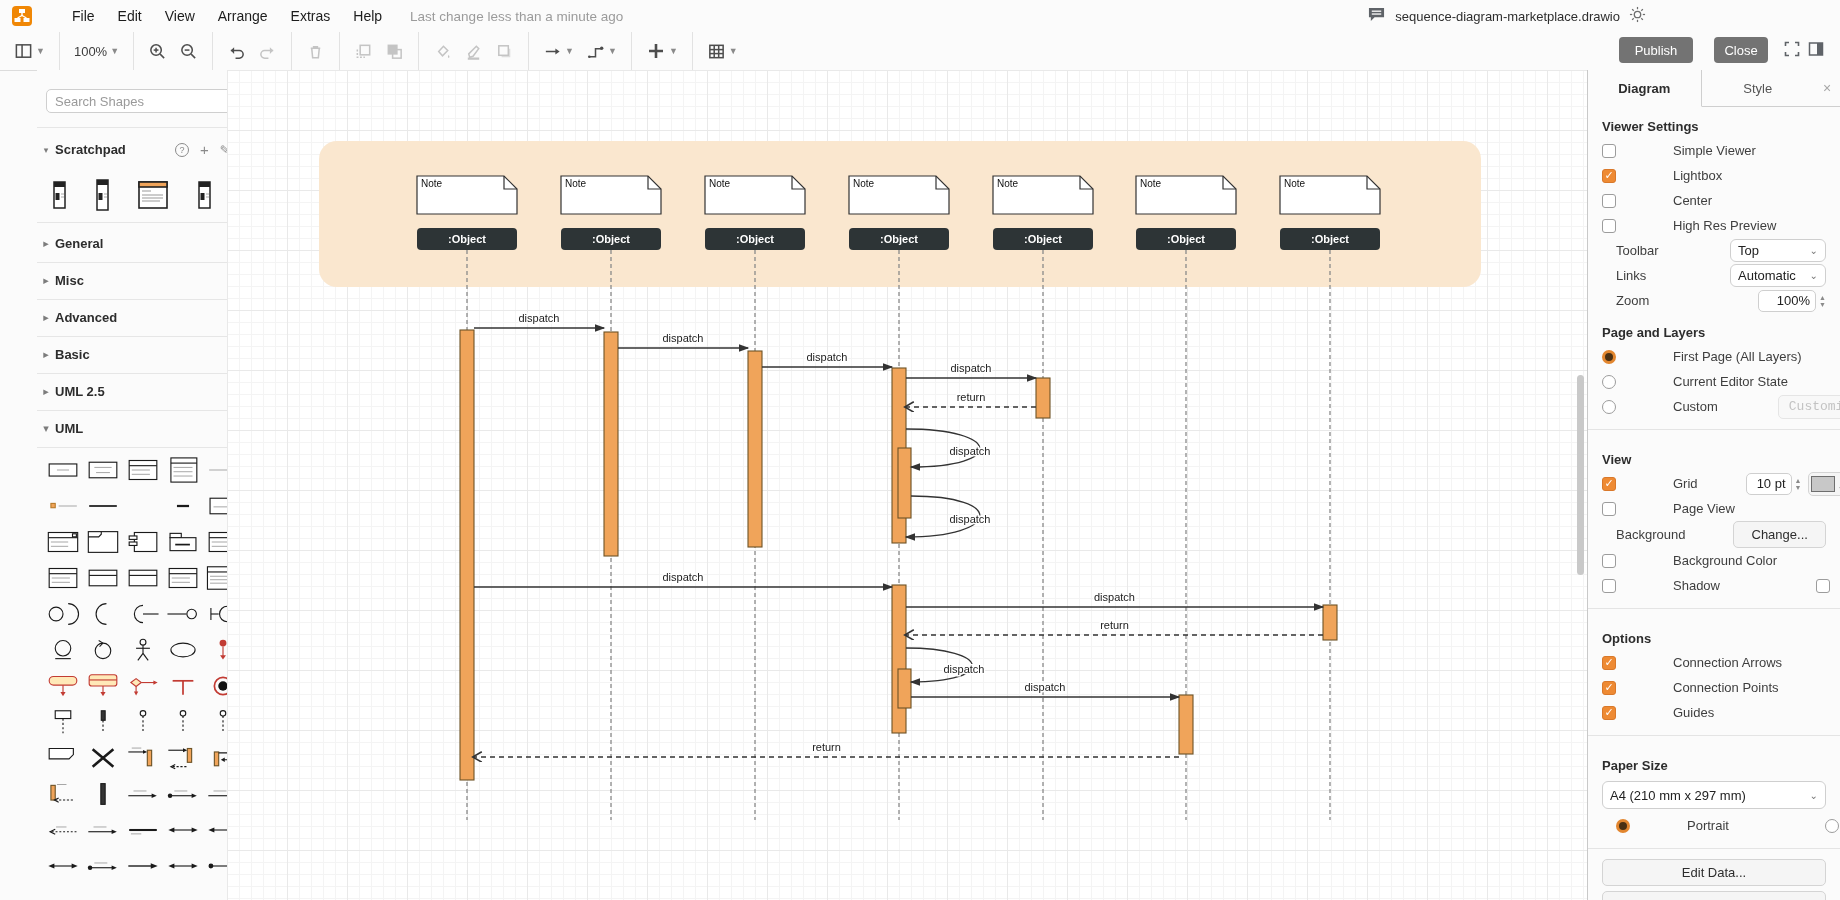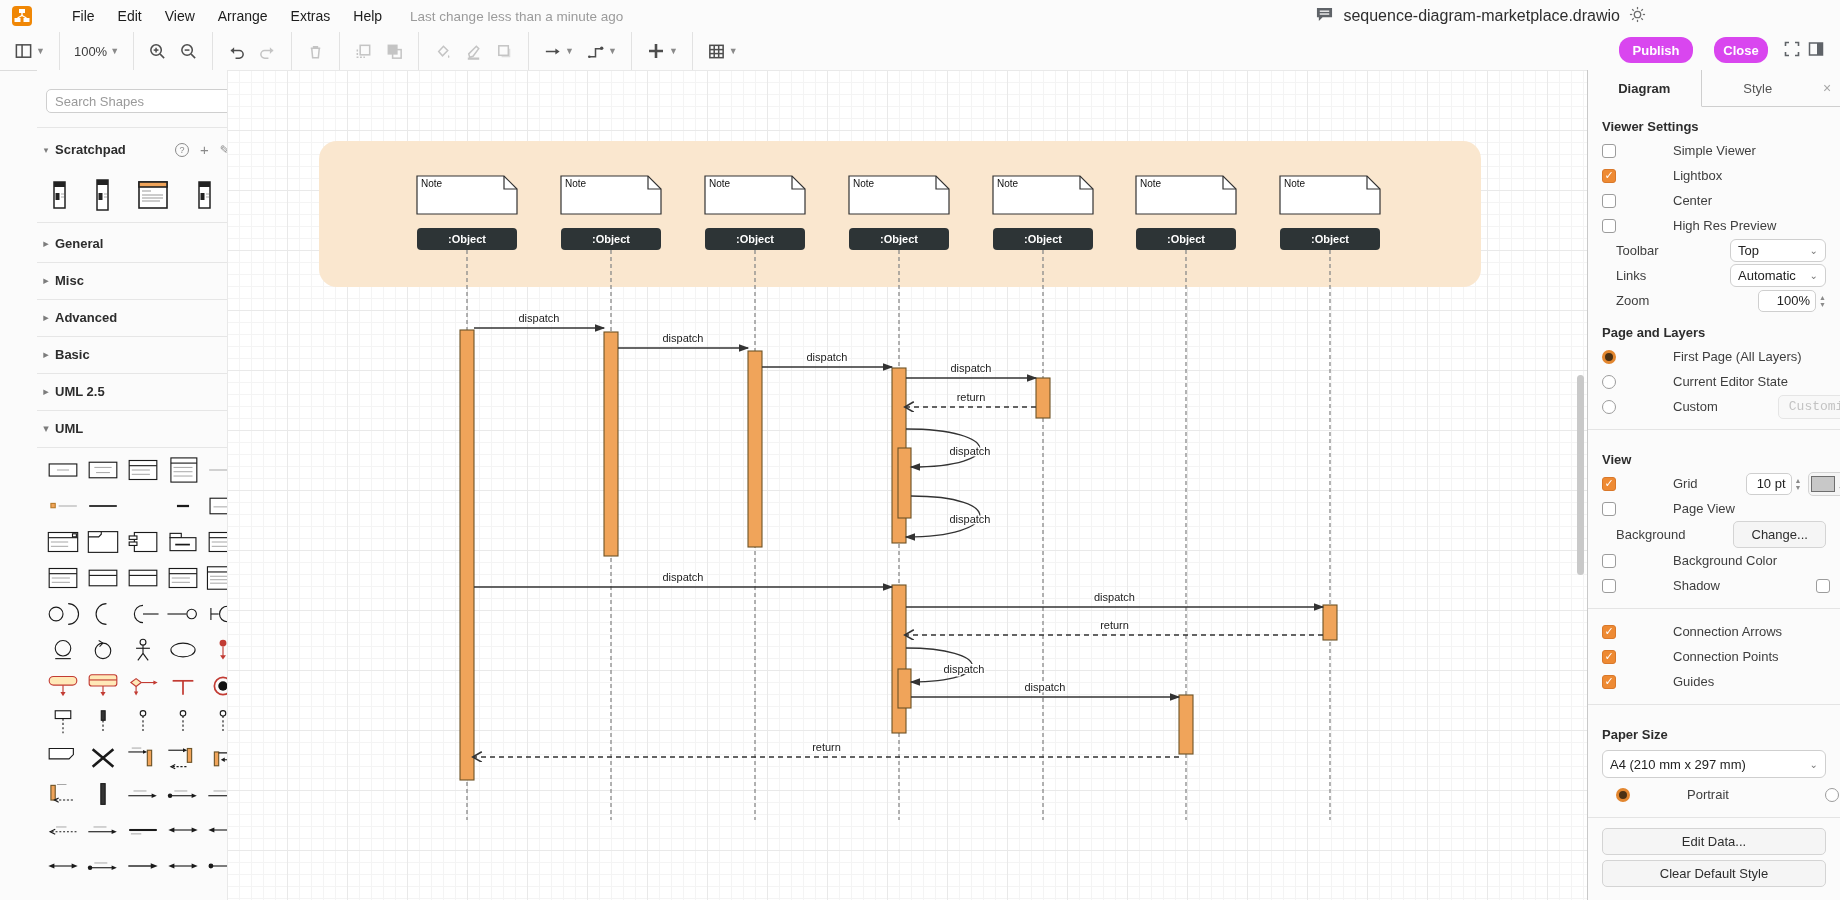--- a/index.html
+++ b/index.html
@@ -6,32 +6,32 @@
   body{width:1840px;height:900px;overflow:hidden;position:relative;background:#fbfbfb;
        font-family:"Liberation Sans","DejaVu Sans",sans-serif;color:#333;
        -webkit-font-smoothing:antialiased;}
   
   #menubar{position:absolute;left:0;top:0;width:1660px;height:32px;background:#fbfbfb;
            display:flex;align-items:center;}
   #logo{width:20px;height:20px;border-radius:4px;background:#F08705;margin-left:12px;flex:0 0 auto;}
   .menu-item{font-size:14px;color:#1c1c1c;margin-left:23px;cursor:default;}
   #save-status{font-size:13.5px;color:#9b9b9b;margin-left:28px;}
   #menubar-right{position:absolute;right:14px;top:0;height:32px;display:flex;align-items:center;gap:9px;}
-  #file-title{font-size:16px;color:#2e2e2e;}
+  #file-title{font-size:13px;color:#2e2e2e;}
   
   #toolbar{position:absolute;left:0;top:32px;width:1840px;height:38px;background:#fbfbfb;
            border-bottom:1px solid #dcdcdc;display:flex;align-items:center;}
   .tb-group{display:flex;align-items:center;height:100%;padding:0 8px;border-right:1px solid #e2e2e2;}
   .tb-group:last-child{border-right:none;}
   .tb-btn{display:flex;align-items:center;padding:0 6px;height:100%;}
   .tb-caret{font-size:9px;color:#8a8a8a;margin-left:3px;}
   .tb-text{font-size:13px;color:#3c3c3c;}
   
-  .blue-btn{position:absolute;top:37px;height:26px;border-radius:12px;background:#d946ef;color:#fff;
-            font-size:13px;font-weight:bold;display:flex;align-items:center;justify-content:center;cursor:pointer;}
+  .blue-btn{position:absolute;top:37px;height:26px;border-radius:4px;background:#737373;color:#fff;
+            font-size:13px;font-weight:normal;display:flex;align-items:center;justify-content:center;cursor:pointer;}
   #publish-btn{left:1619px;width:74px;}
   #close-btn{left:1714px;width:54px;}
   .tr-icon{position:absolute;top:41px;}
   
   #sidebar{position:absolute;left:0;top:70px;width:227px;height:830px;background:#fbfbfb;
            border-right:1px solid #d8d8d8;box-sizing:border-box;margin-left:37px;}
   #search-box{position:absolute;left:9px;top:19px;width:197px;height:24px;border:1px solid #cfcfcf;
               border-radius:5px;background:#fff;display:flex;align-items:center;box-sizing:border-box;}
   #search-box input{border:none;outline:none;flex:1;font-size:13px;padding:0 8px;background:transparent;color:#333;}
   #search-box input::placeholder{color:#9a9a9a;}
@@ -1020,20 +1020,21 @@
         <span class="p-label">Background Color</span>
       </div>
       <div class="p-row">
         <span class="chk off"></span>
         <span class="p-label">Shadow</span>
         <span style="width: 34px;"></span>
         <span class="chk off"></span>
         <span class="p-label">Sketch</span>
       </div>
       <div class="p-divider"></div>
+      <div class="p-header">Options</div>
       <div class="p-row">
         <span class="chk on">✓</span>
         <span class="p-label">Connection Arrows</span>
       </div>
       <div class="p-row">
         <span class="chk on">✓</span>
         <span class="p-label">Connection Points</span>
       </div>
       <div class="p-row">
         <span class="chk on">✓</span>

